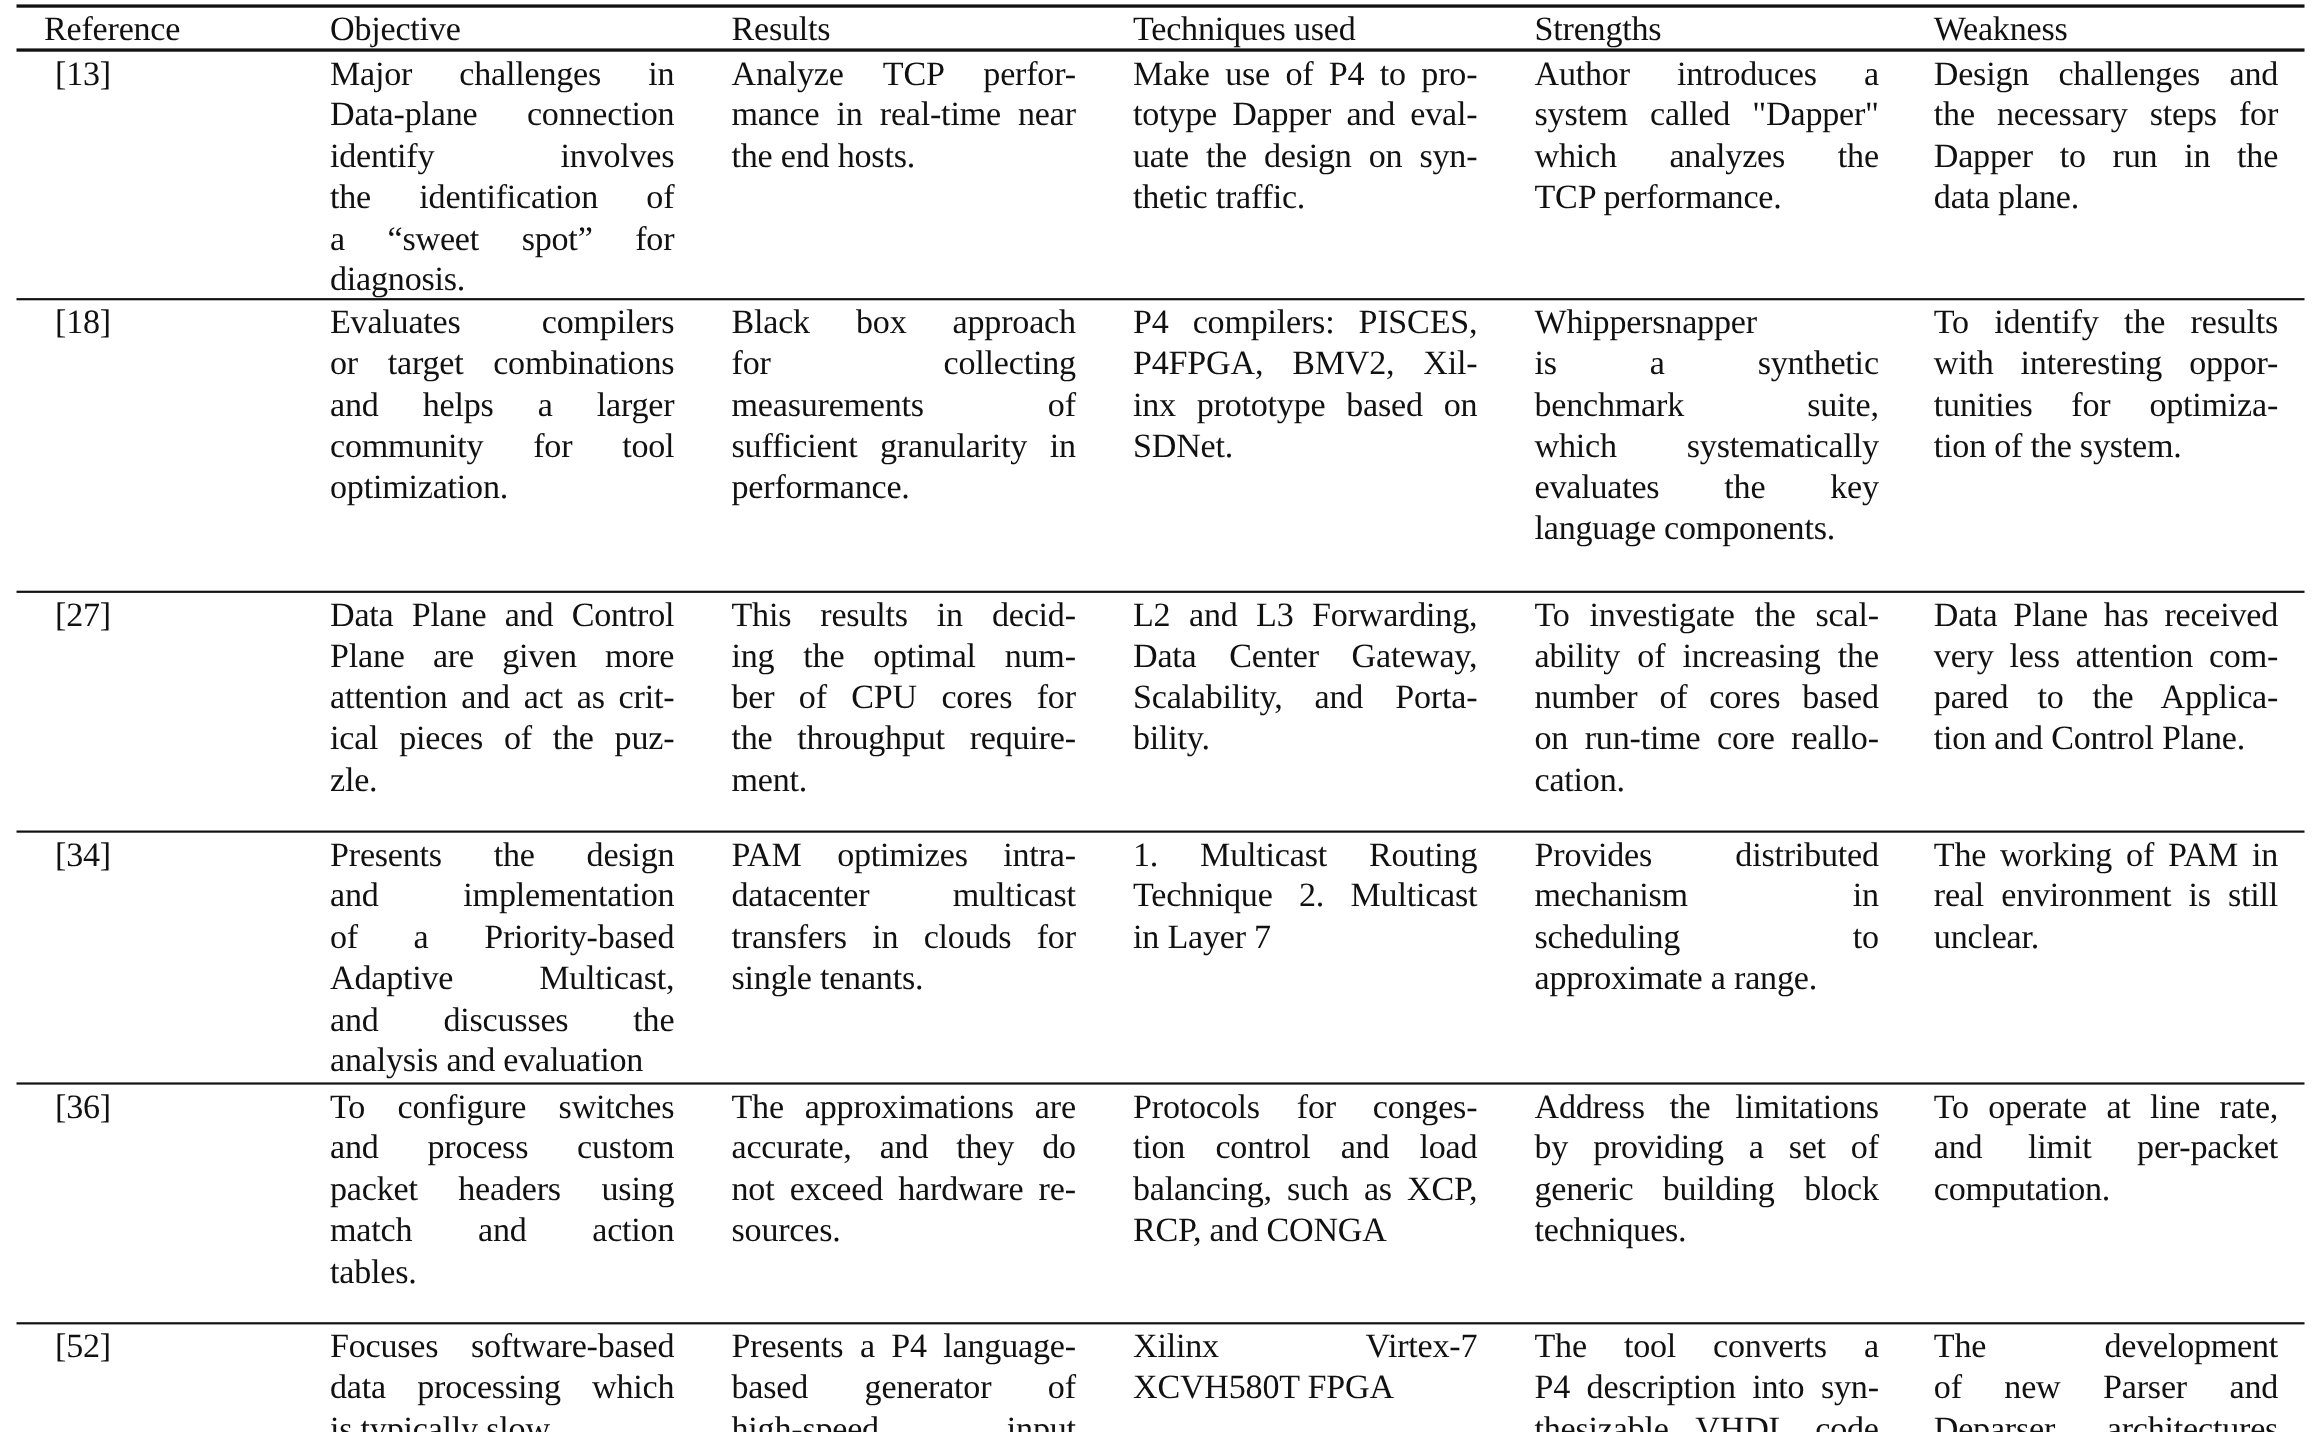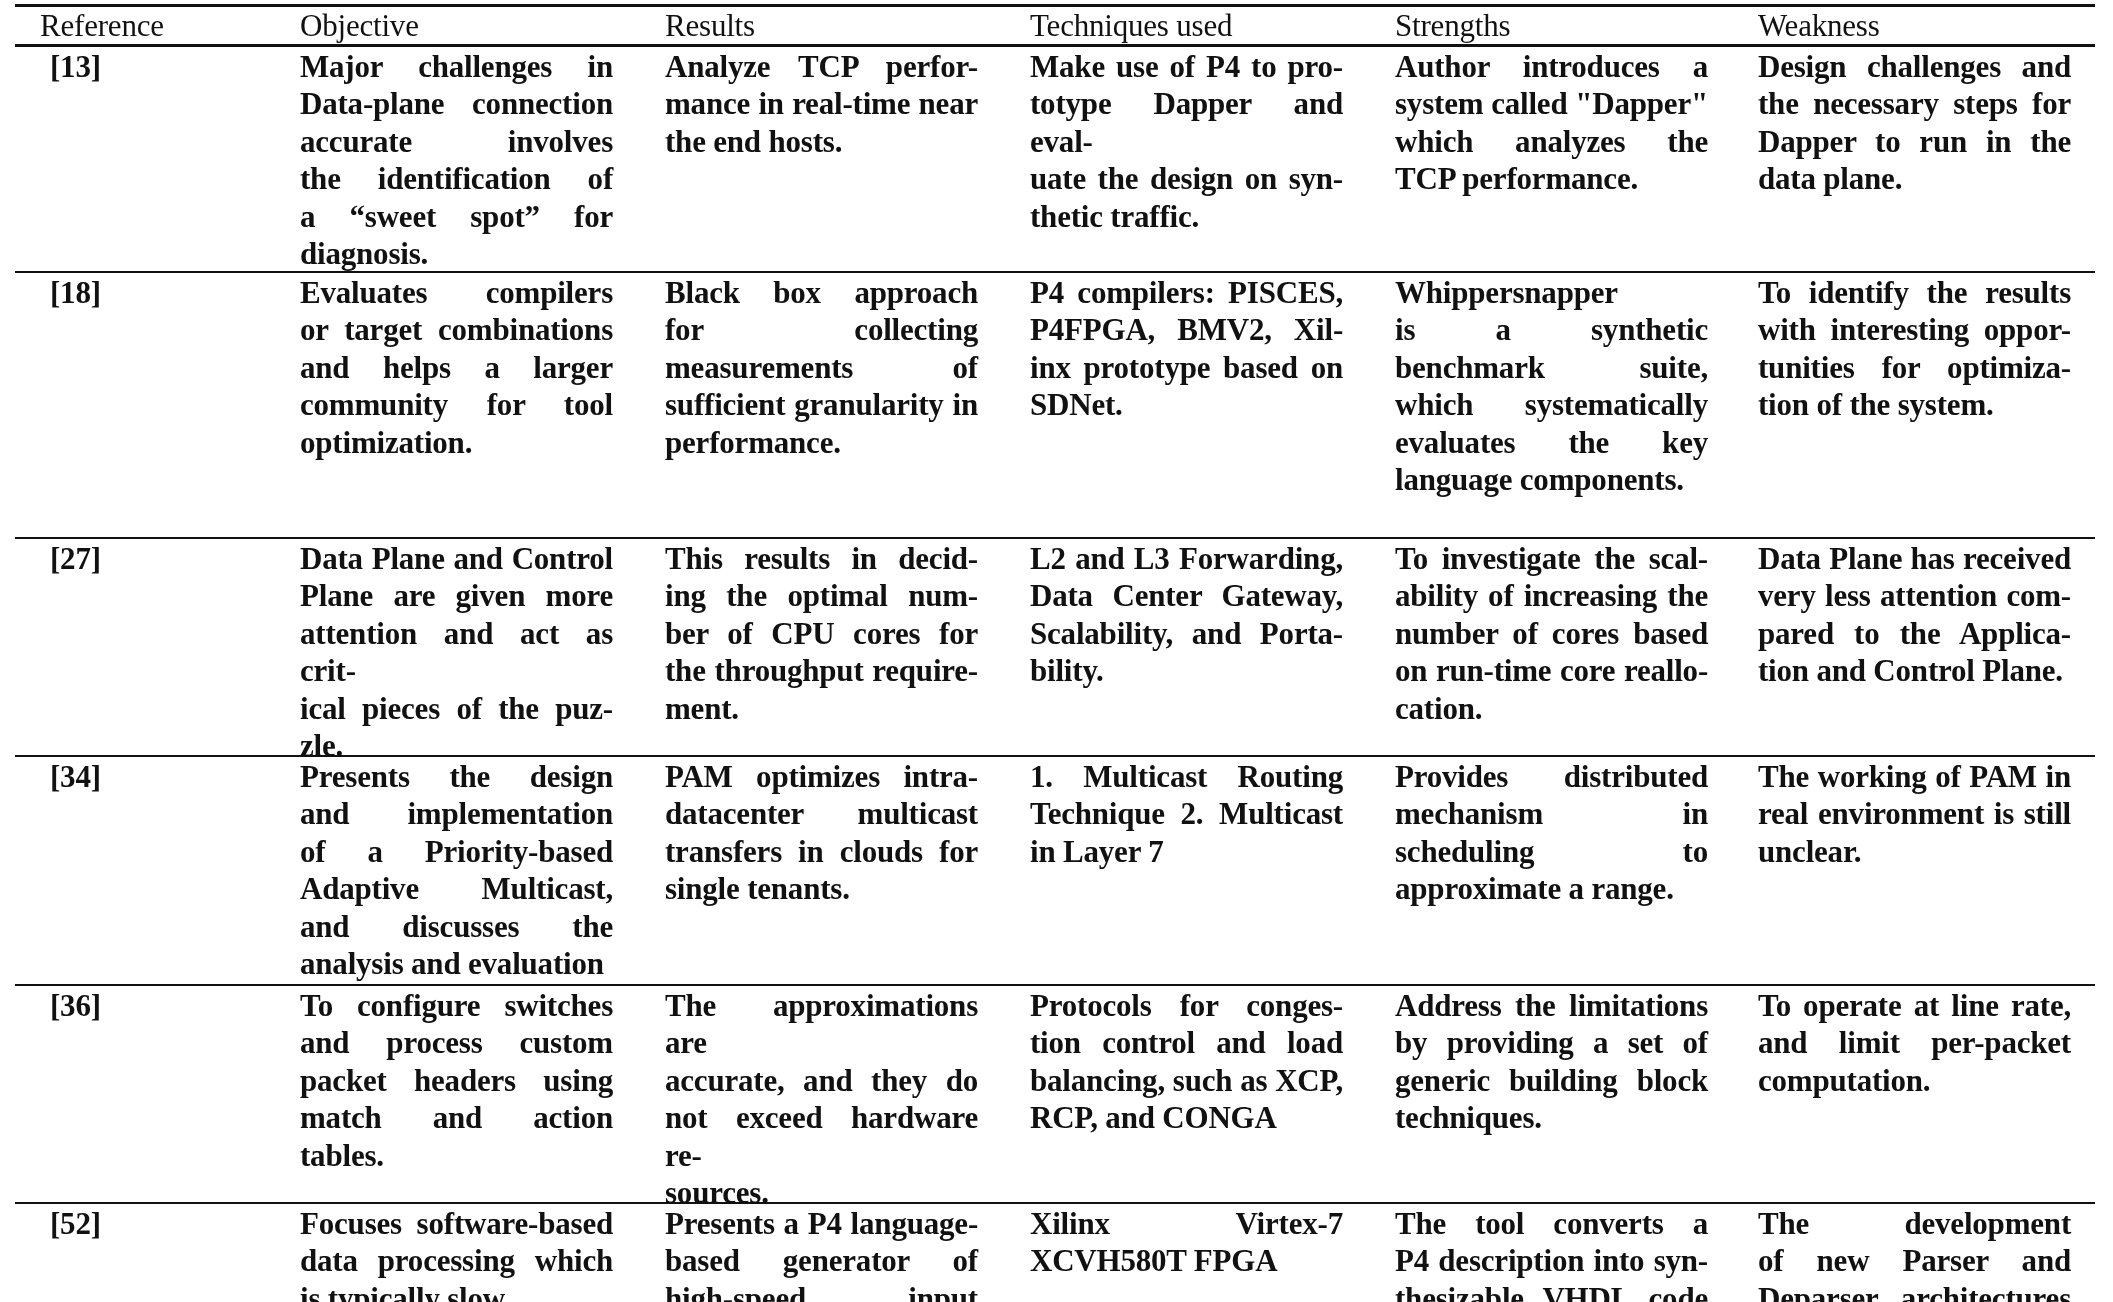--- a/index.html
+++ b/index.html
@@ -13,21 +13,21 @@
   .cell { font-size: 31px; line-height: 37.4px; box-sizing: border-box;
           text-align: justify; hyphens: manual; letter-spacing: -0.2px; }
   .hdr .cell { text-align: left; line-height: 37px; }
   .c0 { width: 285px; padding-left: 35px; text-align: left; }
   .hdr .c0 { padding-left: 25px; }
   .c1 { width: 313px; margin-right: 52px; }
   .c2 { width: 313px; margin-right: 52px; }
   .c3 { width: 313px; margin-right: 52px; }
   .c4 { width: 313px; margin-right: 50px; }
   .c5 { width: 313px; }
-  .row .cell { padding-top: 1px; font-weight: bold; }
+  .row .cell { padding-top: 1px; }
   .row.r0 { height: 224px; }
   .row.r1 { height: 264px; }
   .row.r2 { height: 216px; }
   .row.r3 { height: 227px; }
   .row.r4 { height: 216px; }
   .row.r5 { height: 185px; }
   .cell .ln { display: block; text-align: justify; text-align-last: justify; }
   .cell .ln.last { text-align-last: left; }
 </style>
 </head>
@@ -43,21 +43,21 @@
     <div class="cell c4">Strengths</div>
     <div class="cell c5">Weakness</div>
   </div>
   <div class="rule thick"></div>
   <div id="body-rows">
       <div class="row r0">
         <div class="cell c0">[13]</div>
         <div class="cell c1">
           <span class="ln">Major challenges in</span>
           <span class="ln">Data-plane connection</span>
-          <span class="ln">accurate involves</span>
+          <span class="ln">identify involves</span>
           <span class="ln">the identification of</span>
           <span class="ln">a “sweet spot” for</span>
           <span class="ln last">diagnosis.</span>
         </div>
         <div class="cell c2">
           <span class="ln">Analyze TCP perfor-</span>
           <span class="ln">mance in real-time near</span>
           <span class="ln last">the end hosts.</span>
         </div>
         <div class="cell c3">

